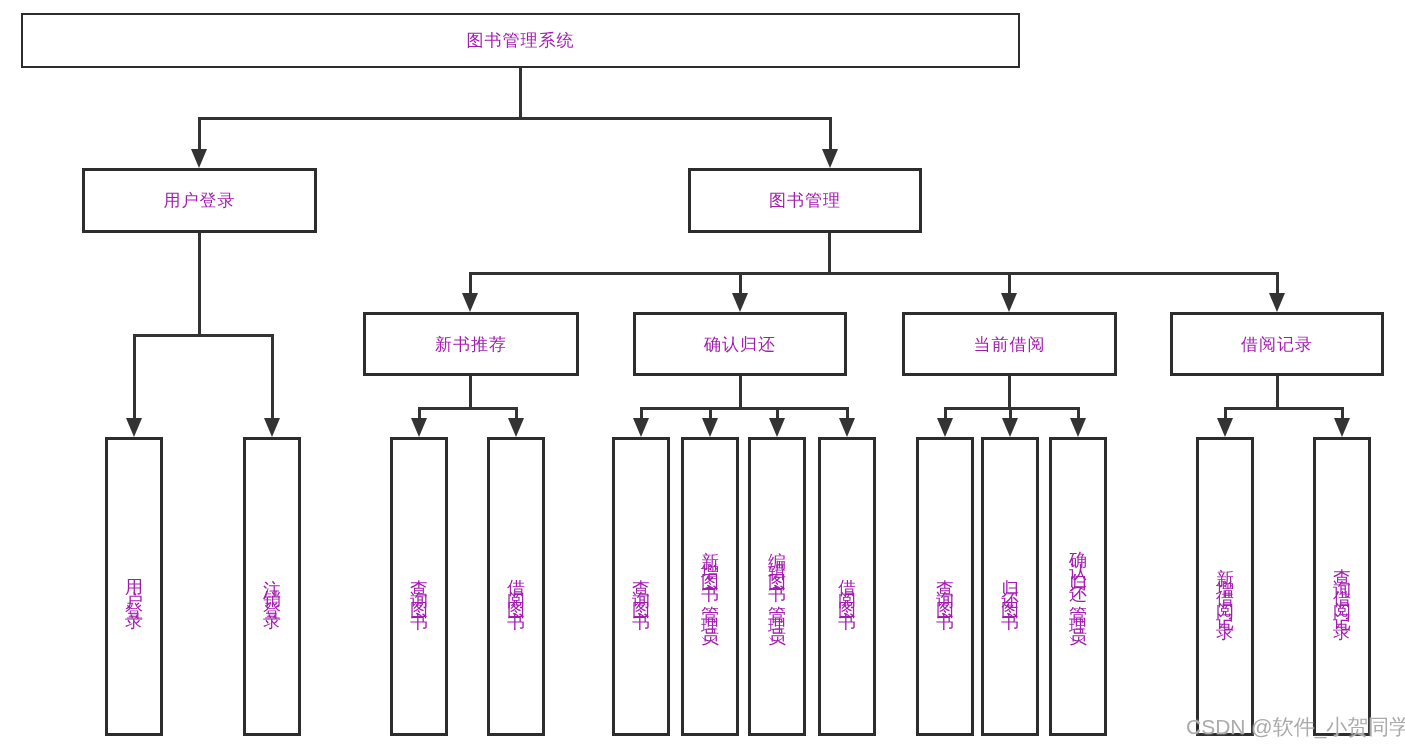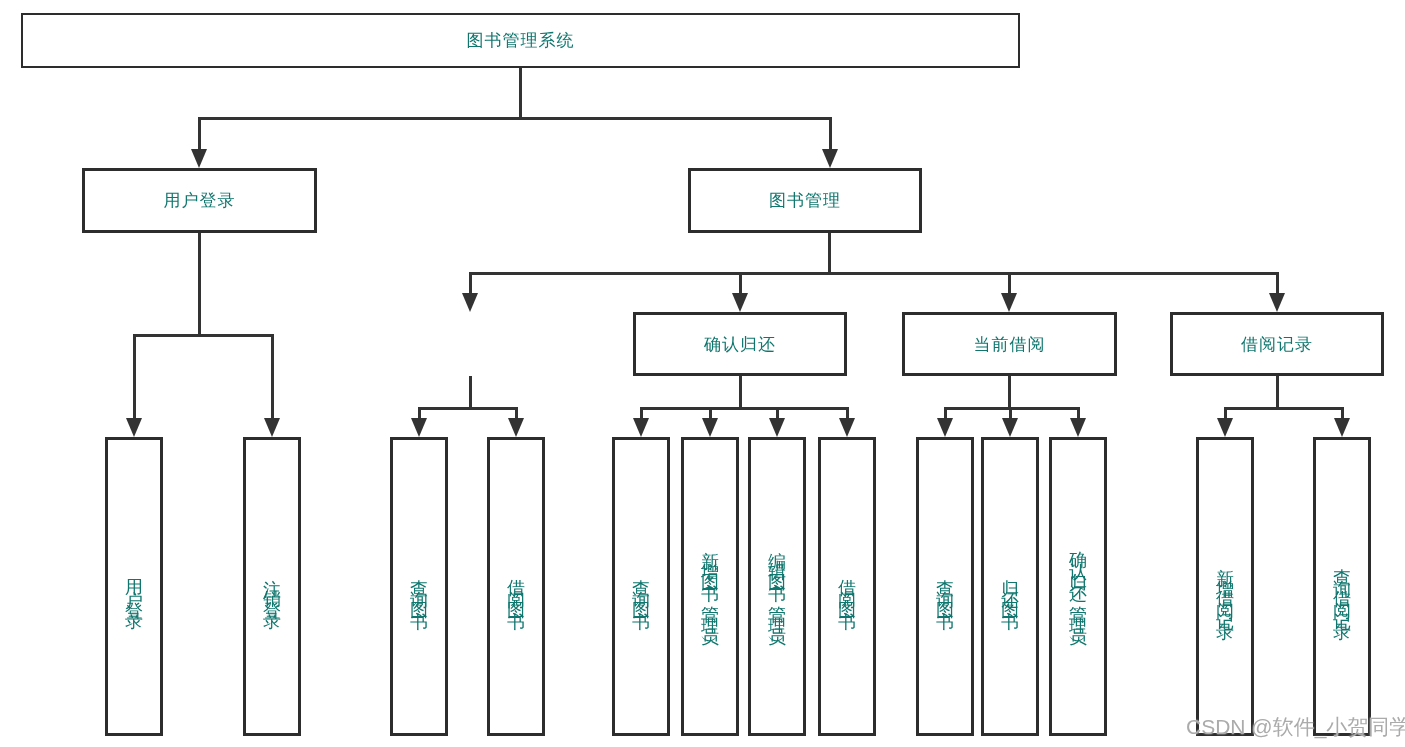--- a/index.html
+++ b/index.html
@@ -17,21 +17,21 @@
   }
   
   .box {
     position: absolute;
     box-sizing: border-box;
     background: #ffffff;
     border: 3px solid #2d2d2d;
     display: flex;
     align-items: center;
     justify-content: center;
-    color: #0f766e;
+    color: #a21caf;
   }
   .box.root { border-width: 2px; }
   .box .lbl {
     font-size: 17px;
     letter-spacing: 1px;
     white-space: nowrap;
   }
   
   .box.leaf .lbl {
     writing-mode: vertical-rl;
@@ -95,20 +95,23 @@
   <div class="h" style="left:469px; top:272px; width:809px;"></div>
   <div class="v" style="left:469px; top:272px; height:24px;"></div>
   <div class="a" style="left:462px; top:293px;"></div>
   <div class="v" style="left:739px; top:272px; height:24px;"></div>
   <div class="a" style="left:732px; top:293px;"></div>
   <div class="v" style="left:1008px; top:272px; height:24px;"></div>
   <div class="a" style="left:1001px; top:293px;"></div>
   <div class="v" style="left:1276px; top:272px; height:24px;"></div>
   <div class="a" style="left:1269px; top:293px;"></div>
 
+  <div class="box" style="left:363px; top:312px; width:216px; height:64px;">
+    <span class="lbl">新书推荐</span>
+  </div>
   <div class="box" style="left:633px; top:312px; width:214px; height:64px;">
     <span class="lbl">确认归还</span>
   </div>
   <div class="box" style="left:1170px; top:312px; width:214px; height:64px;">
     <span class="lbl">借阅记录</span>
   </div>
   <div class="box" style="left:902px; top:312px; width:215px; height:64px;">
     <span class="lbl">当前借阅</span>
   </div>
 

